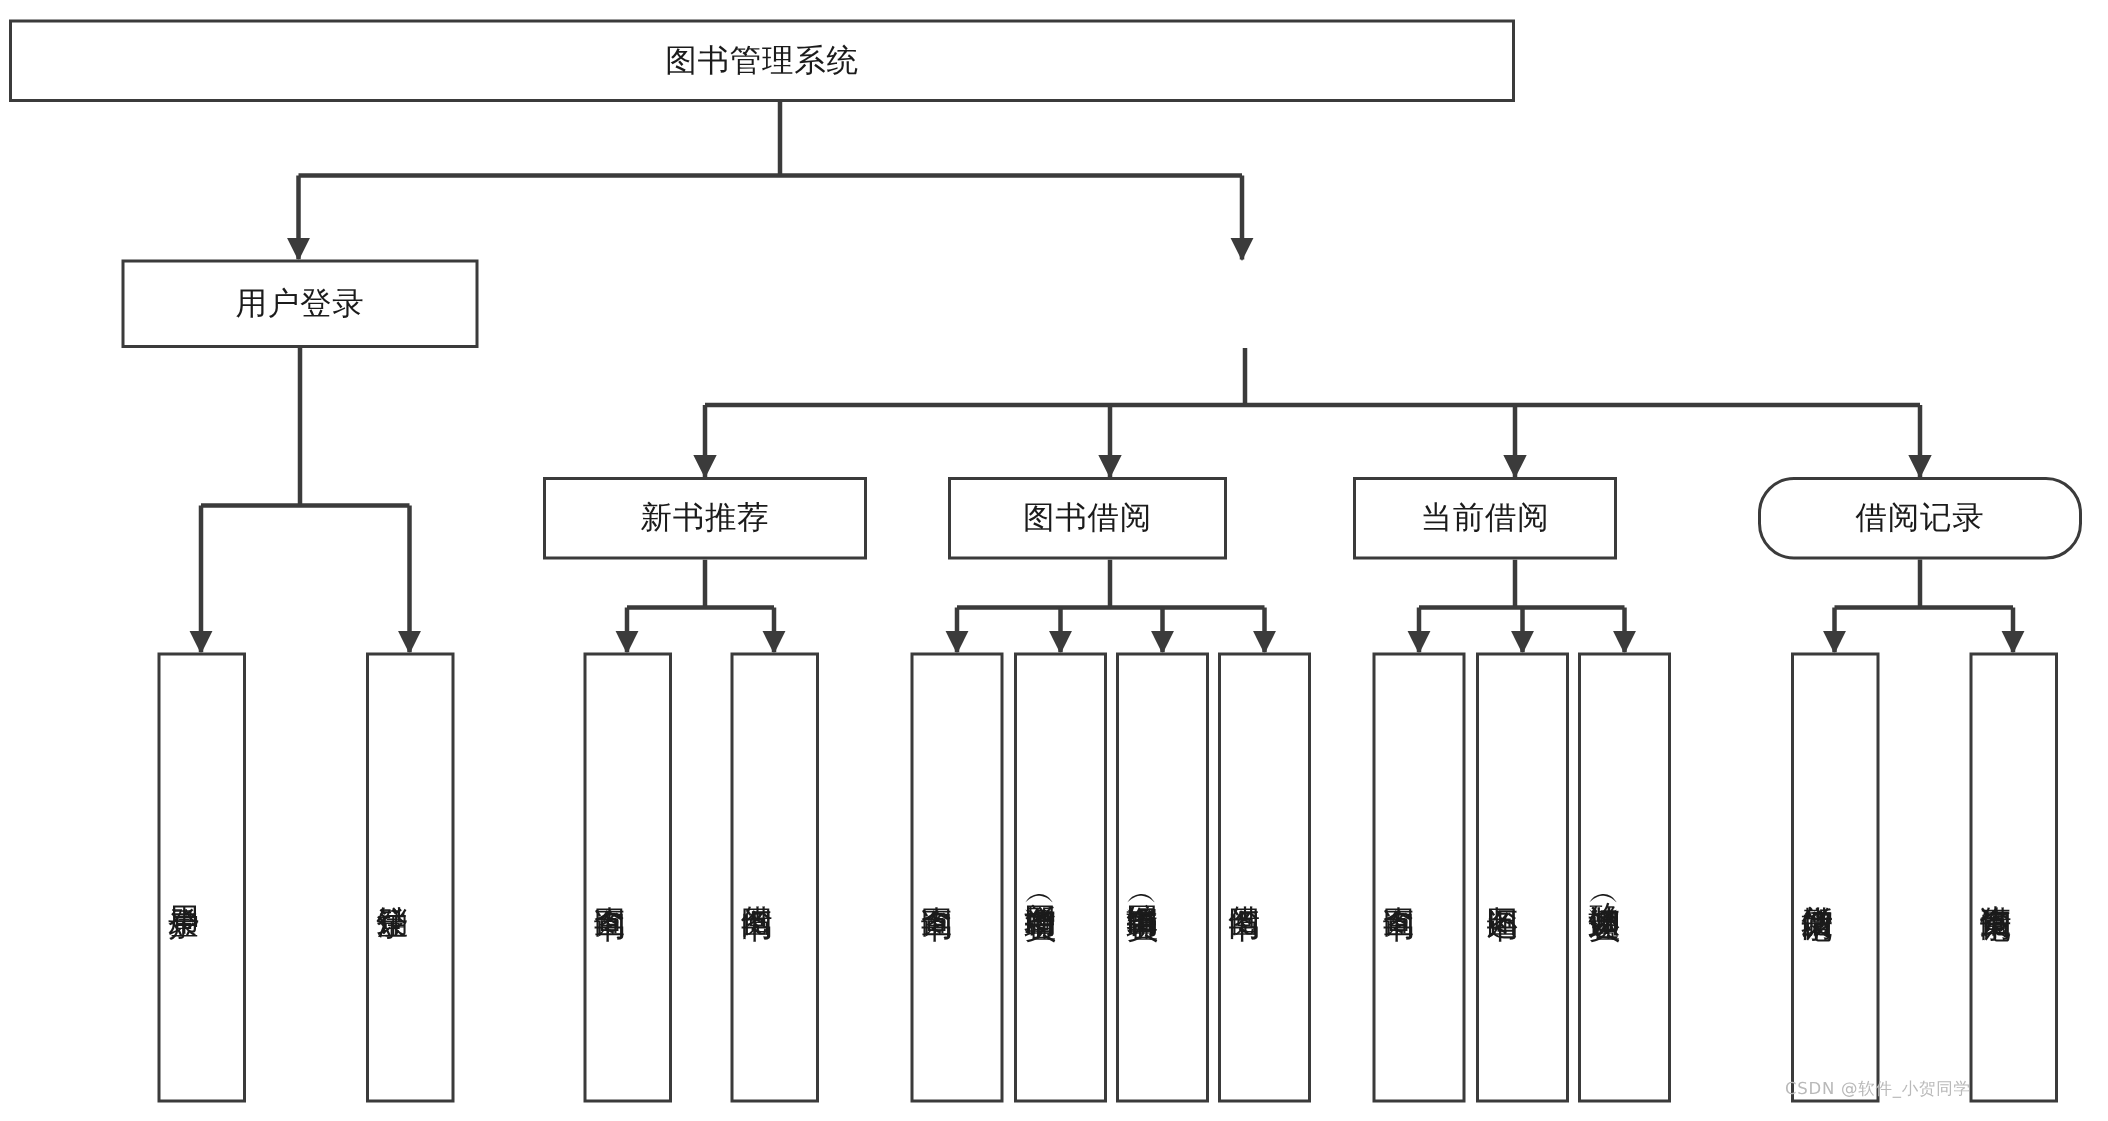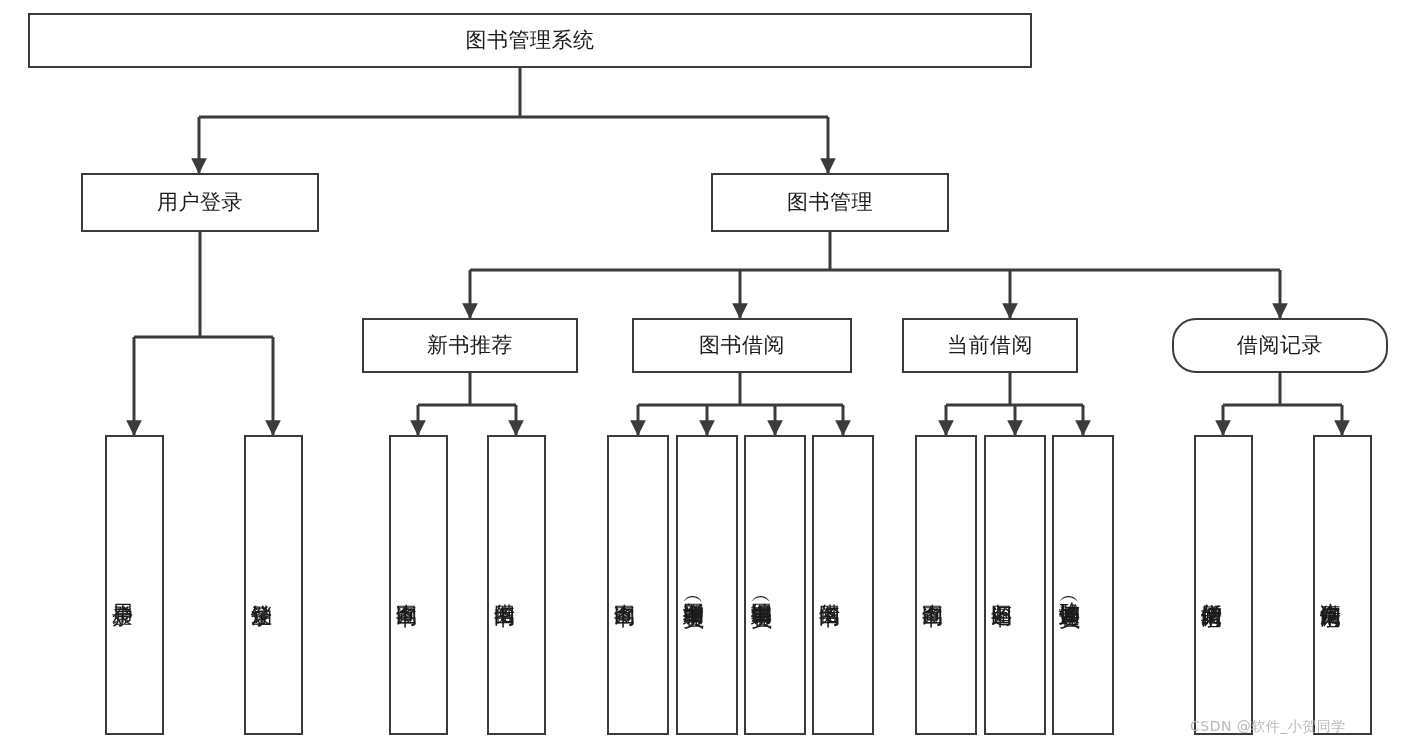--- a/index.html
+++ b/index.html
@@ -51,21 +51,21 @@
     writing-mode: vertical-rl;
     text-orientation: upright;
     font-size: 21px;
     line-height: 1.45;
     letter-spacing: 1px;
     white-space: nowrap;
     text-align: left;
   }
   .watermark {
     position: absolute;
-    font-size: 14px;
+    font-size: 11px;
     color: #b9b9b9;
     white-space: nowrap;
     letter-spacing: 0.5px;
     font-family: "DejaVu Sans", "Liberation Sans", sans-serif;
   }
 </style>
 </head>
 <body>
 
 <div id="canvas">
@@ -116,35 +116,32 @@
       <path d="M 1015 405 L 1015 435" marker-end="url(#arrowhead)"></path>
       <path d="M 1083 405 L 1083 435" marker-end="url(#arrowhead)"></path>
 
       <path d="M 1280 373 L 1280 405"></path>
       <path d="M 1223 405 L 1342 405"></path>
       <path d="M 1223 405 L 1223 435" marker-end="url(#arrowhead)"></path>
       <path d="M 1342 405 L 1342 435" marker-end="url(#arrowhead)"></path>
     </g>
   </svg>
 
-  <div class="node root" style="left: 28px; top: 13px; width: 1004px; height: 55px;">
+  <div class="node root" style="left: 6px; top: 13px; width: 1004px; height: 55px;">
     <span class="label">图书管理系统</span>
   </div>
 
   <div class="node" style="left: 81px; top: 173px; width: 238px; height: 59px;">
     <span class="label">用户登录</span>
   </div>
-  <div class="node" style="left: 711px; top: 173px; width: 238px; height: 59px;">
-    <span class="label">图书管理</span>
-  </div>
 
   <div class="node" style="left: 362px; top: 318px; width: 216px; height: 55px;">
     <span class="label">新书推荐</span>
   </div>
-  <div class="node" style="left: 632px; top: 318px; width: 220px; height: 55px; justify-content: center;">
+  <div class="node" style="left: 632px; top: 318px; width: 186px; height: 55px; justify-content: center;">
     <span class="label">图书借阅</span>
   </div>
   <div class="node" style="left: 902px; top: 318px; width: 176px; height: 55px;">
     <span class="label">当前借阅</span>
   </div>
   <div class="node" style="left: 1172px; top: 318px; width: 216px; height: 55px; border-radius: 24px;">
     <span class="label">借阅记录</span>
   </div>
 
   <div class="node leaf" style="left: 105px; top: 435px; width: 59px; height: 300px;">

